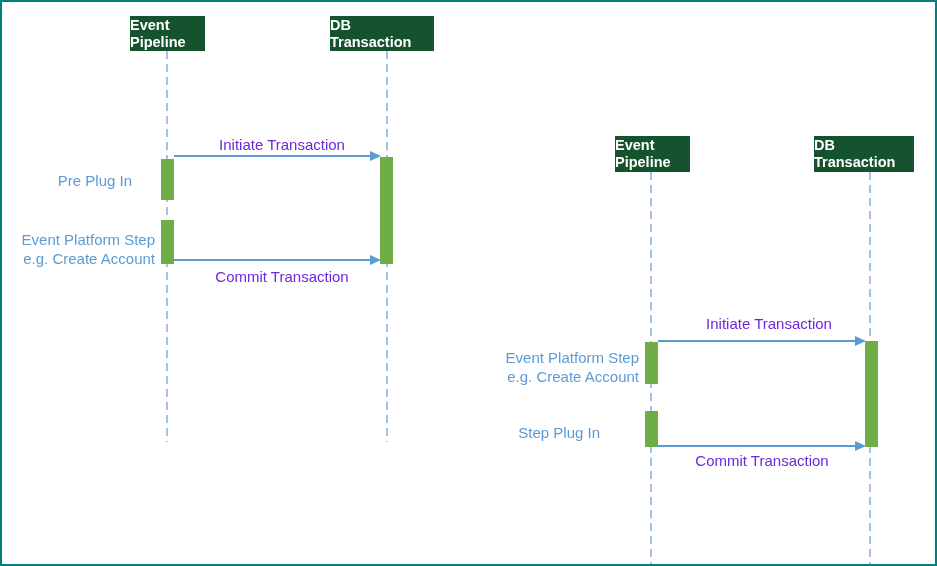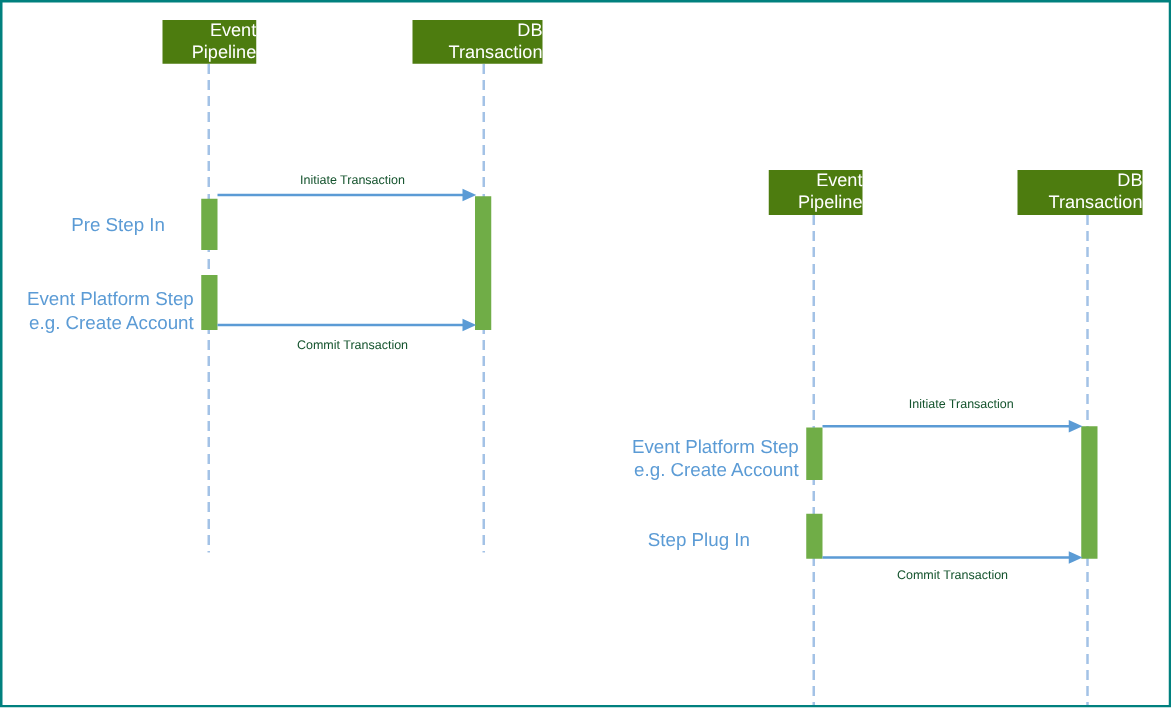--- a/index.html
+++ b/index.html
@@ -8,27 +8,27 @@
   #canvas {
     position:relative;
     width:937px; height:566px;
     background:#ffffff;
     border:2px solid #00807e;
     overflow:hidden;
   }
   .diagram { position:absolute; inset:0; }
   .actor {
     position:absolute;
-    background:#4d7c0f;
+    background:#14532d;
     color:#ffffff;
-    font-weight:normal;
+    font-weight:bold;
     font-size:14.5px;
     line-height:17px;
     display:flex; flex-direction:column;
-    align-items:flex-end; justify-content:center;
+    align-items:flex-start; justify-content:center;
     text-align:center;
   }
   .lifeline {
     position:absolute;
     width:2px;
     background:repeating-linear-gradient(180deg,
       #a3c2e6 0px, #a3c2e6 8px,
       rgba(0,0,0,0) 8px, rgba(0,0,0,0) 13px);
   }
   .activation {
@@ -43,22 +43,22 @@
   }
   .arrowhead {
     position:absolute;
     width:0; height:0;
     border-top:5px solid transparent;
     border-bottom:5px solid transparent;
     border-left:11px solid #5b9bd5;
   }
   .msg-label {
     position:absolute;
-    color:#14532d;
-    font-size:10px;
+    color:#6d28d9;
+    font-size:15px;
     line-height:19px;
     text-align:center;
     white-space:nowrap;
   }
   .act-label {
     position:absolute;
     color:#5b9bd5;
     font-size:15px;
     line-height:19px;
     text-align:right;
@@ -91,21 +91,21 @@
 
     <div class="msg-label" style="left:180px; top:133px; width:200px;">Initiate Transaction</div>
     <div class="msg-line" style="left:172px; top:153px; width:198px;"></div>
     <span class="arrowhead" style="left:368px; top:149px;"></span>
 
     <div class="msg-line" style="left:172px; top:257px; width:198px;"></div>
     <span class="arrowhead" style="left:368px; top:253px;"></span>
     <div class="msg-label" style="left:180px; top:265px; width:200px;">Commit Transaction</div>
 
     <div class="act-label" style="left:0px; top:169px; width:130px;">
-      <span>Pre Step In</span>
+      <span>Pre Plug In</span>
     </div>
     <div class="act-label" style="left:0px; top:228px; width:153px;">
       <span>Event Platform Step</span>
       <span>e.g. Create Account</span>
     </div>
   </div>
 
   <div class="diagram">
 
     <div class="actor" style="left:613px; top:134px; width:75px; height:36px;">

